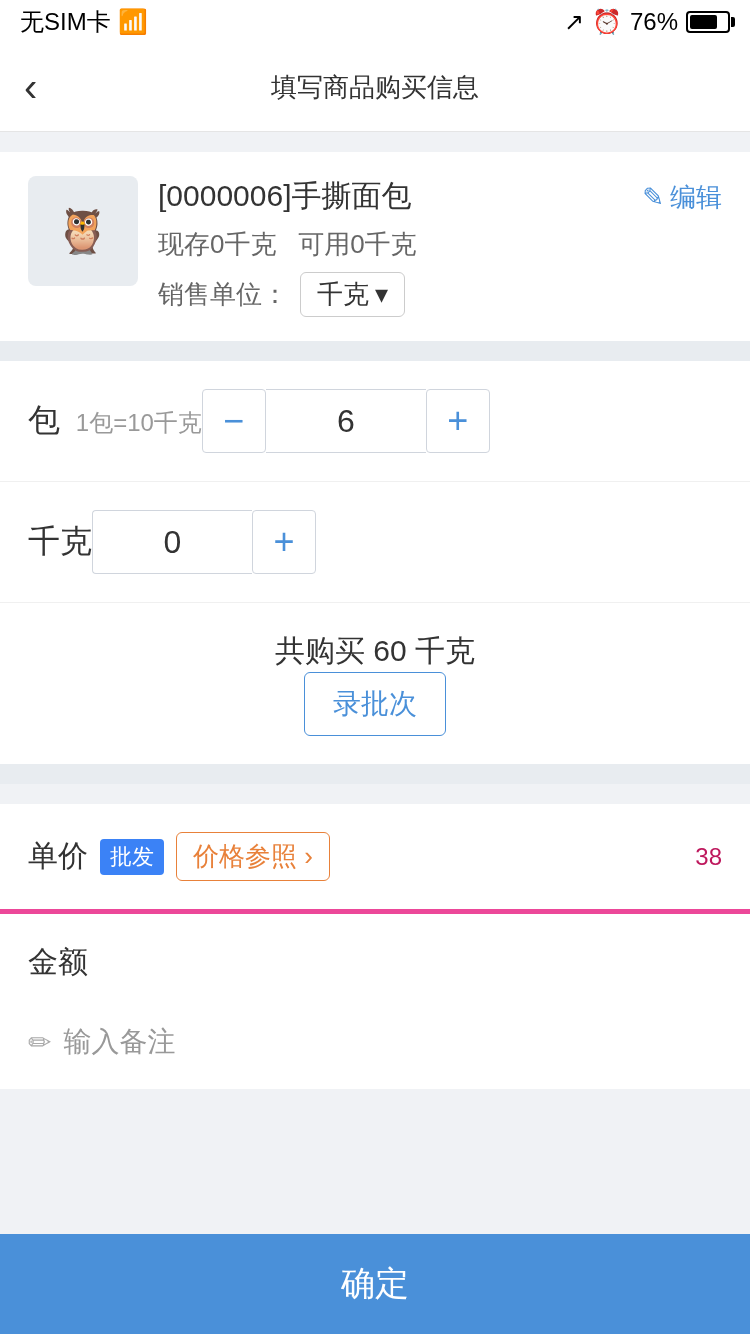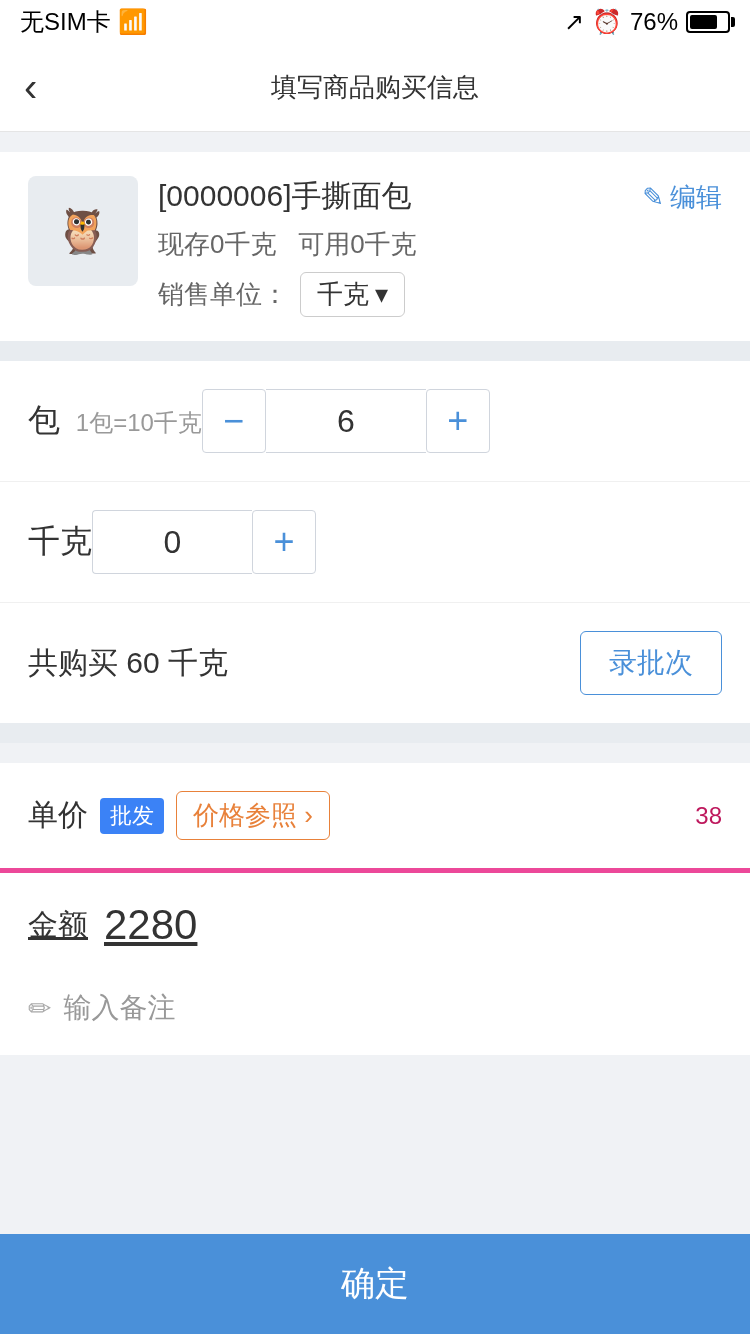--- a/index.html
+++ b/index.html
@@ -197,20 +197,21 @@
       outline: none;
     }
 
     
     .summary-row {
       background: #fff;
       display: flex;
       align-items: center;
       justify-content: space-between;
       padding: 28px 28px;
+      flex-direction: column;
     }
     .summary-text {
       font-size: 30px;
       color: #333;
     }
     .batch-btn {
       border: 1px solid #4a90d9;
       border-radius: 6px;
       padding: 12px 28px;
       font-size: 28px;
@@ -264,23 +265,21 @@
     }
 
     
     .amount-section {
       background: #fff;
       padding: 28px 28px 0 28px;
     }
     .amount-row {
       display: flex;
       align-items: center;
-      gap: 16px;
       margin-bottom: 20px;
-      text-decoration: underline;
     }
     .amount-label {
       font-size: 30px;
       color: #333;
     }
     .amount-value {
       font-size: 42px;
       color: #333;
       font-weight: 500;
     }
@@ -403,21 +402,20 @@
     <span class="price-label">单价</span>
     <span class="tag-pifa">批发</span>
     <button class="price-ref-btn">价格参照 ›</button>
   </div>
   <span class="price-value">38</span>
 </div>
 
 <div class="amount-section">
   <div class="amount-row">
     <span class="amount-label">金额</span>
-    <span class="amount-value">2280</span>
   </div>
   <div class="remark-row">
     <span class="pencil-icon">✏</span>
     <span>输入备注</span>
   </div>
 </div>
 
 <div class="empty-space" style="height:370px;"></div>
 
 <button class="confirm-btn">确定</button>

